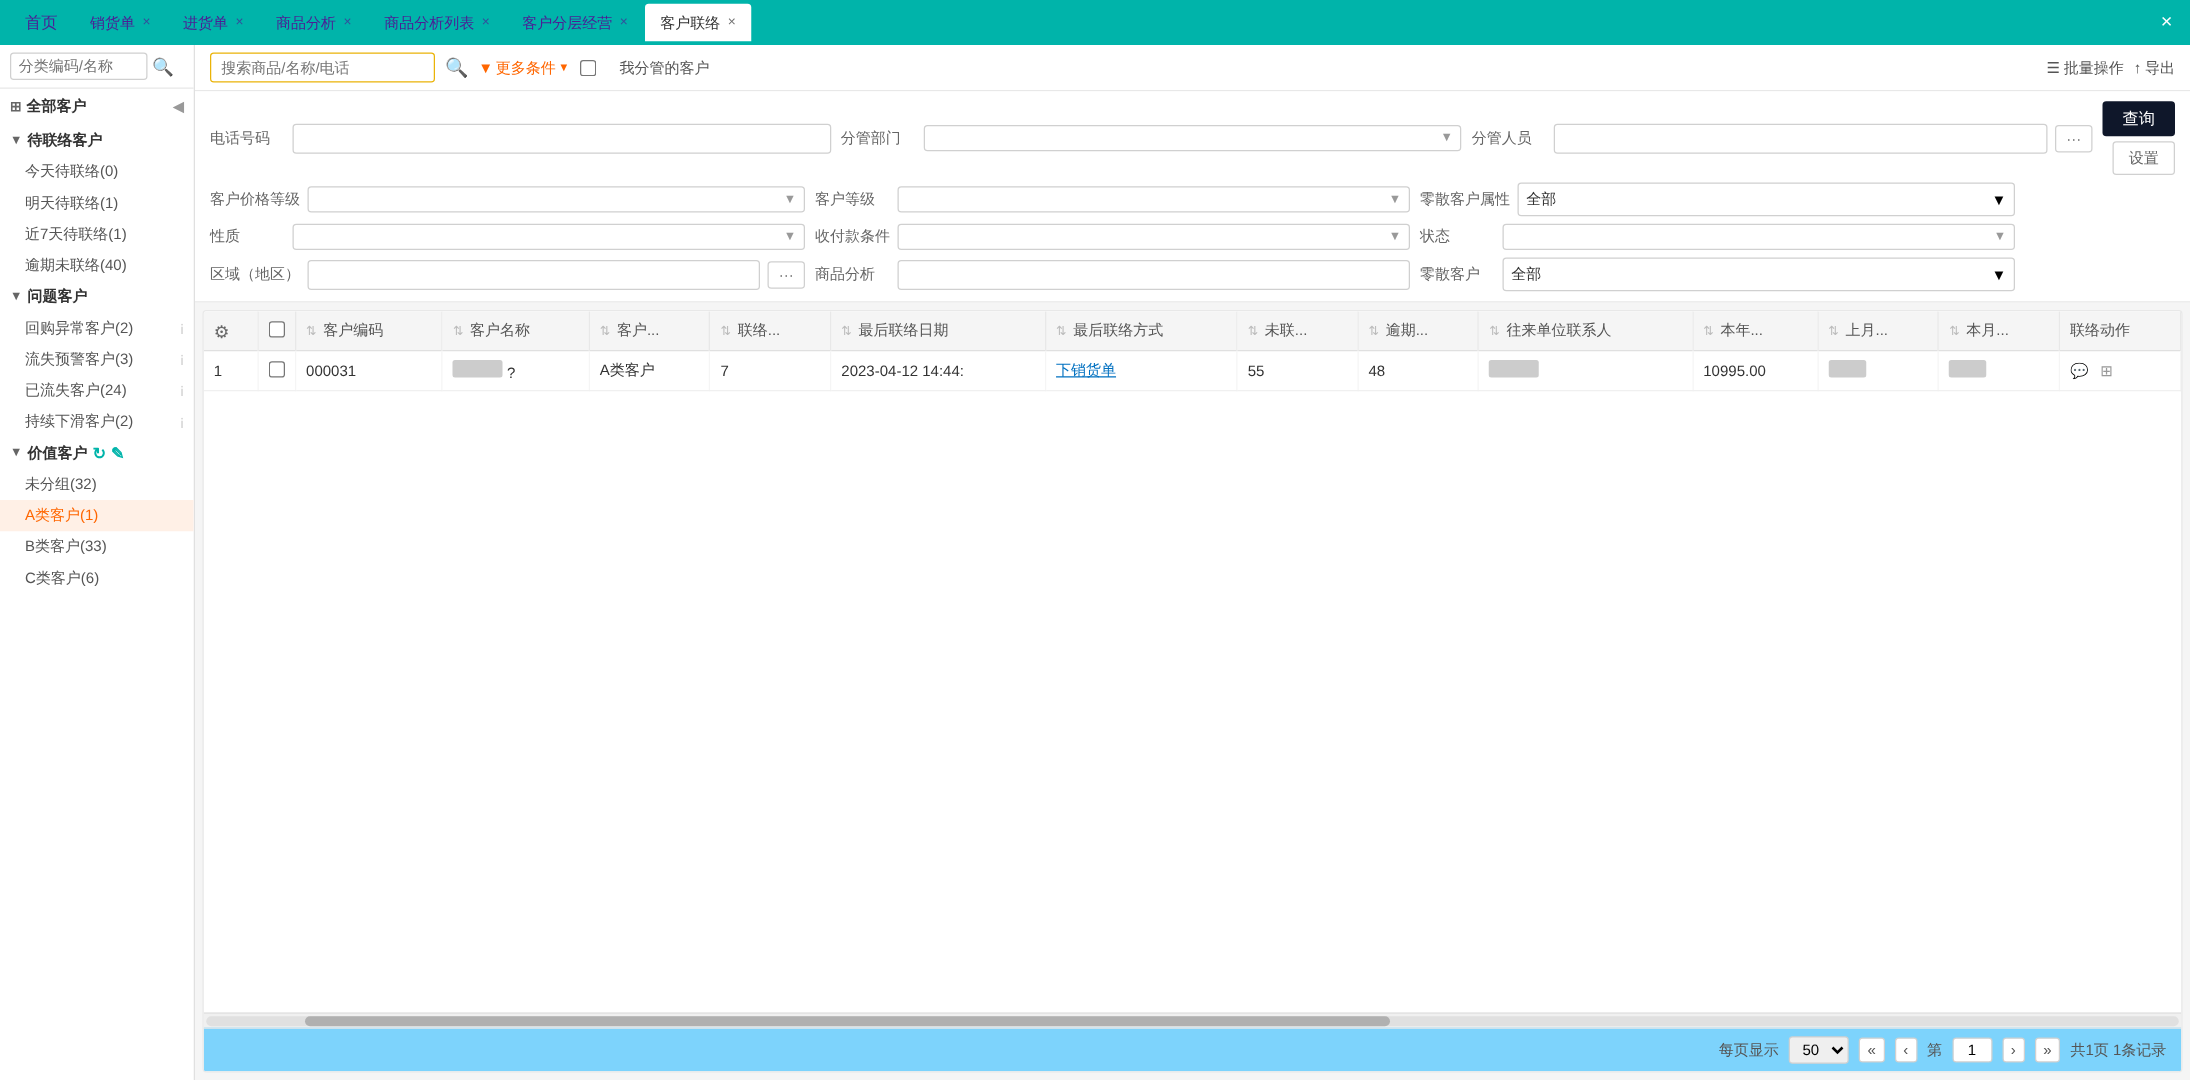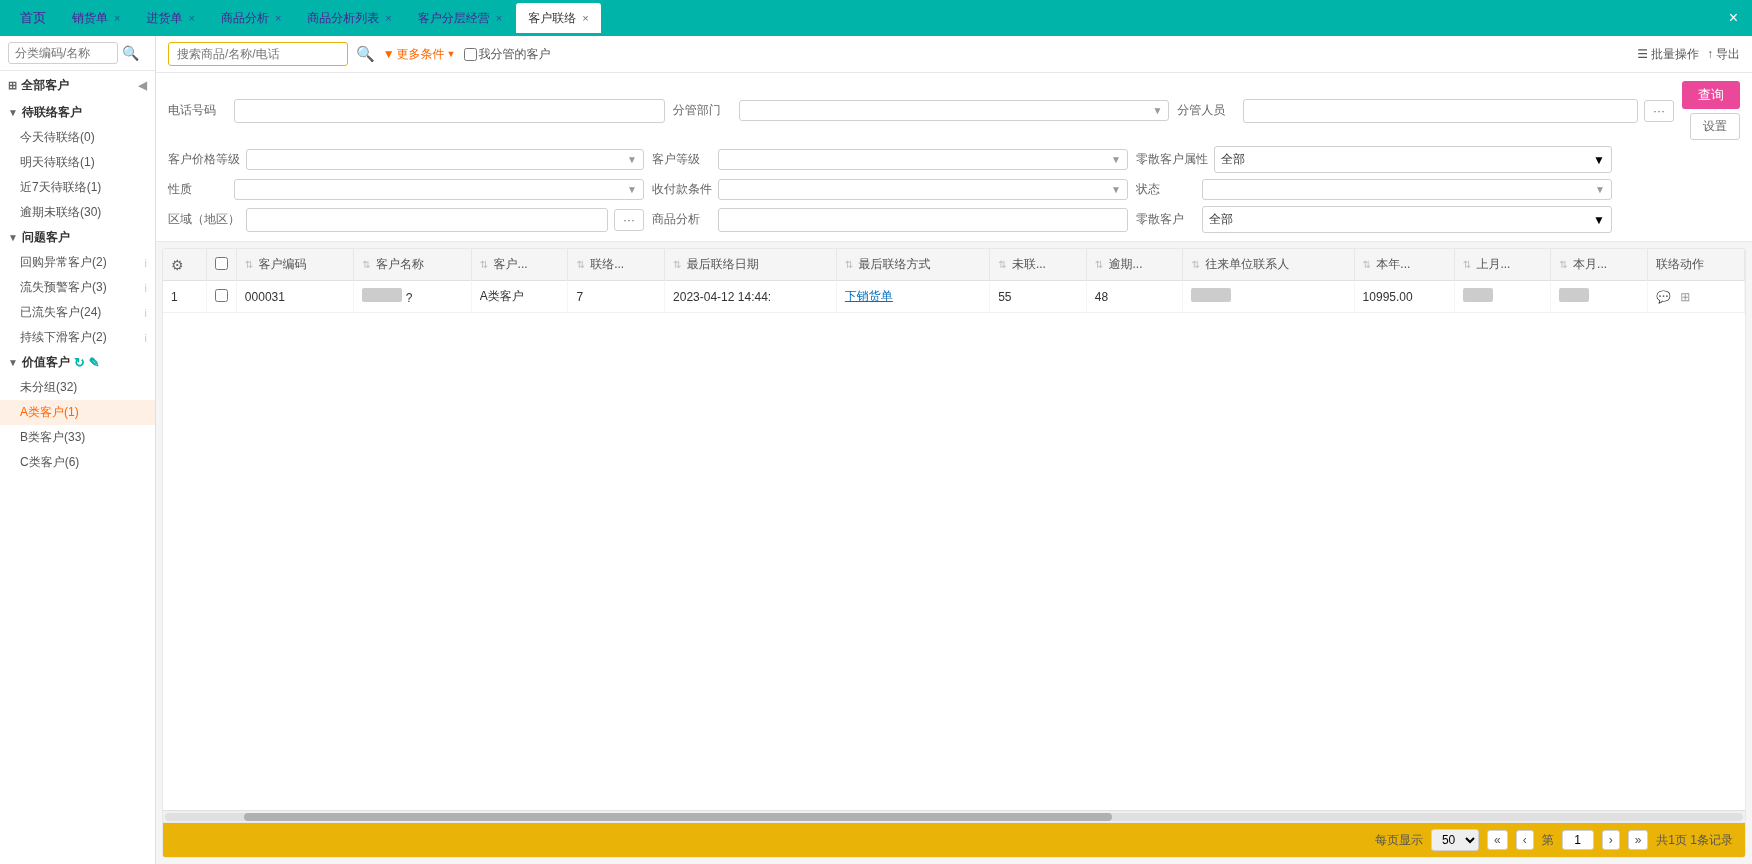--- a/index.html
+++ b/index.html
@@ -153,21 +153,21 @@
       display: flex;
       align-items: center;
       gap: 2px;
       border: none;
       background: none;
       font-size: 12px;
     }
     .my-customers-check {
       display: flex;
       align-items: center;
-      gap: 2px;
+      gap: 19px;
       color: #555;
       cursor: pointer;
     }
     .filter-spacer { flex: 1; }
     .batch-op-btn, .export-btn {
       color: #555;
       cursor: pointer;
       border: none;
       background: none;
       font-size: 12px;
@@ -236,21 +236,21 @@
     .filter-select-with-val .val-text { color: #333; }
     .filter-dots-btn {
       border: 1px solid #d0d0d0;
       border-radius: 3px;
       padding: 3px 8px;
       cursor: pointer;
       background: white;
       color: #666;
     }
     .query-btn {
-      background: #ec4899;
+      background: #0f172a;
       color: white;
       border: none;
       border-radius: 3px;
       padding: 5px 16px;
       cursor: pointer;
       font-size: 13px;
     }
     .settings-btn {
       background: white;
       color: #666;
@@ -319,21 +319,21 @@
     }
     
     
     .table-footer {
       padding: 6px 12px;
       border-top: 1px solid #e8e8e8;
       display: flex;
       align-items: center;
       justify-content: flex-end;
       gap: 8px;
-      background: #eab308;
+      background: #7dd3fc;
       color: #555;
     }
     .page-size-select {
       border: 1px solid #d0d0d0;
       border-radius: 3px;
       padding: 2px 6px;
       font-size: 12px;
     }
     .page-btn {
       border: 1px solid #d0d0d0;
@@ -439,21 +439,21 @@
     <div class="sidebar-item">
       <span class="item-text">今天待联络(0)</span>
     </div>
     <div class="sidebar-item">
       <span class="item-text">明天待联络(1)</span>
     </div>
     <div class="sidebar-item">
       <span class="item-text">近7天待联络(1)</span>
     </div>
     <div class="sidebar-item">
-      <span class="item-text">逾期未联络(30)</span>
+      <span class="item-text">逾期未联络(40)</span>
     </div>
 
     <div class="sidebar-group-label">
       <span class="arrow">▼</span>
       <span>问题客户</span>
     </div>
     <div class="sidebar-item">
       <span class="item-text">回购异常客户(2)</span>
       <span class="item-icon">ℹ</span>
     </div>

